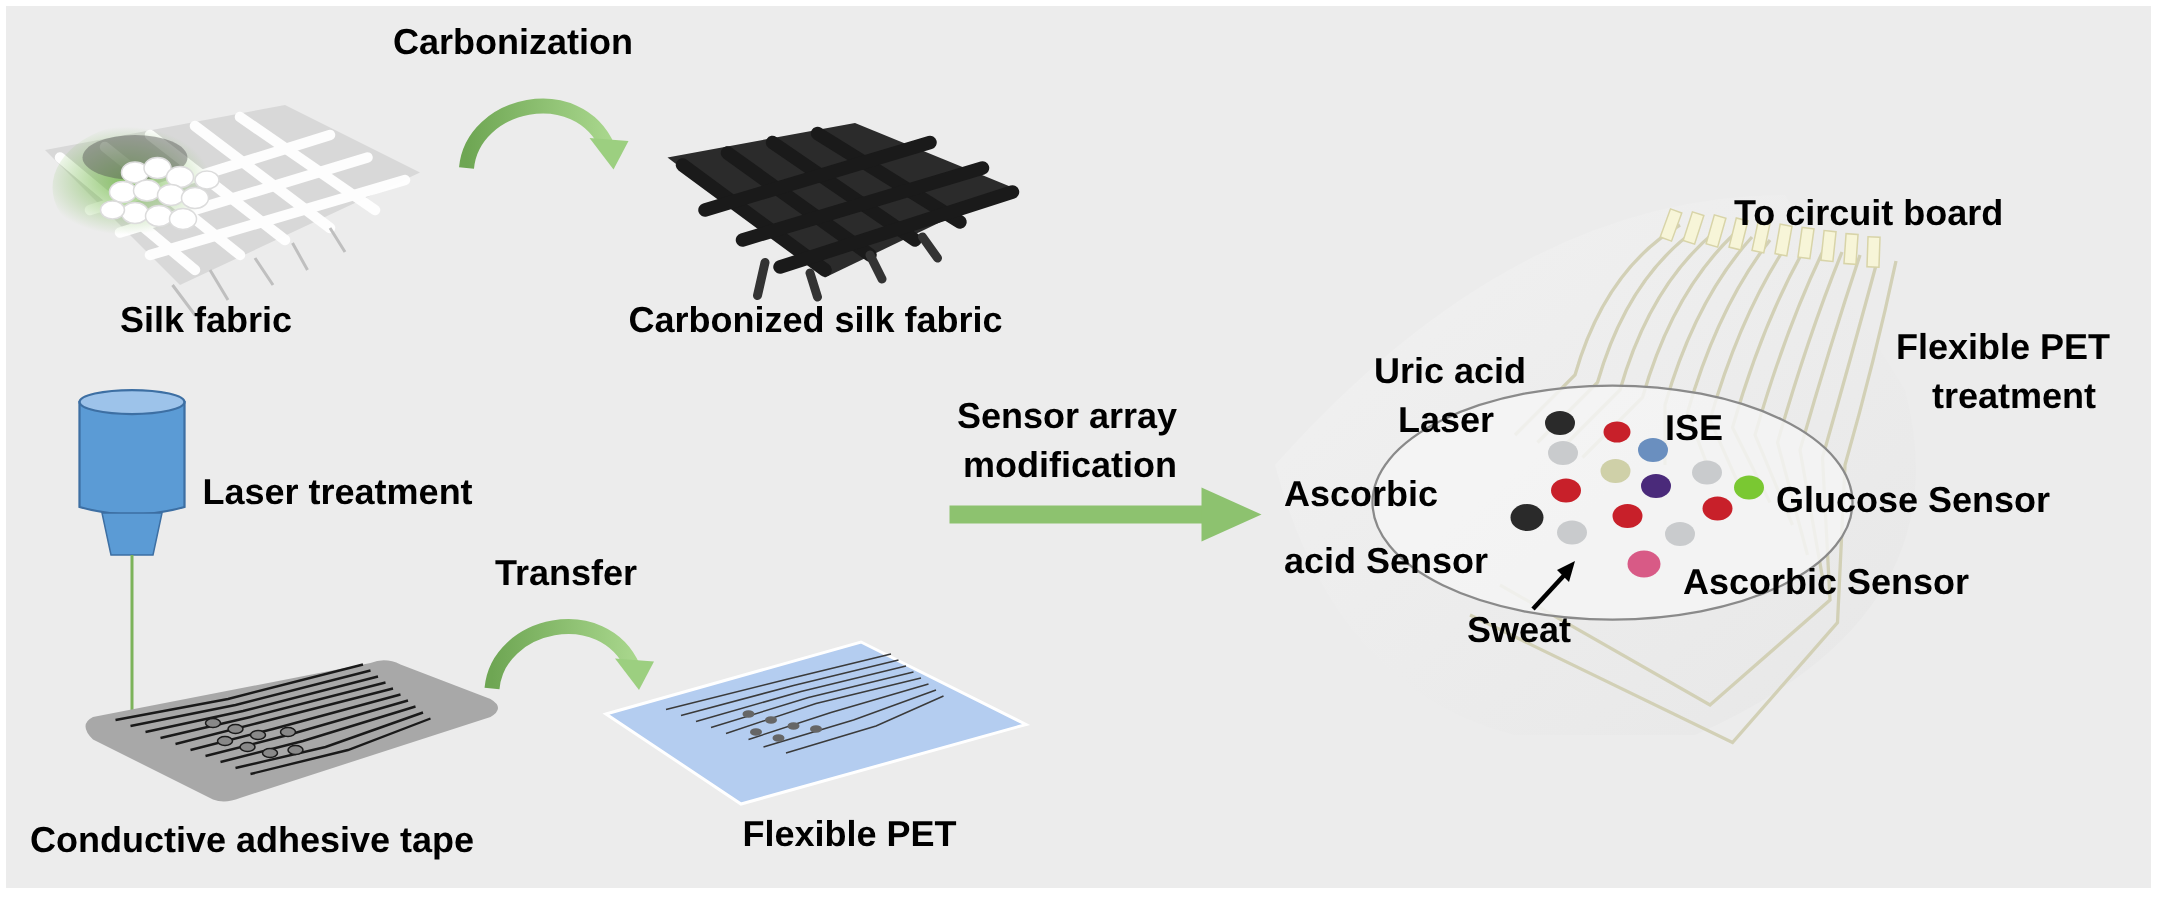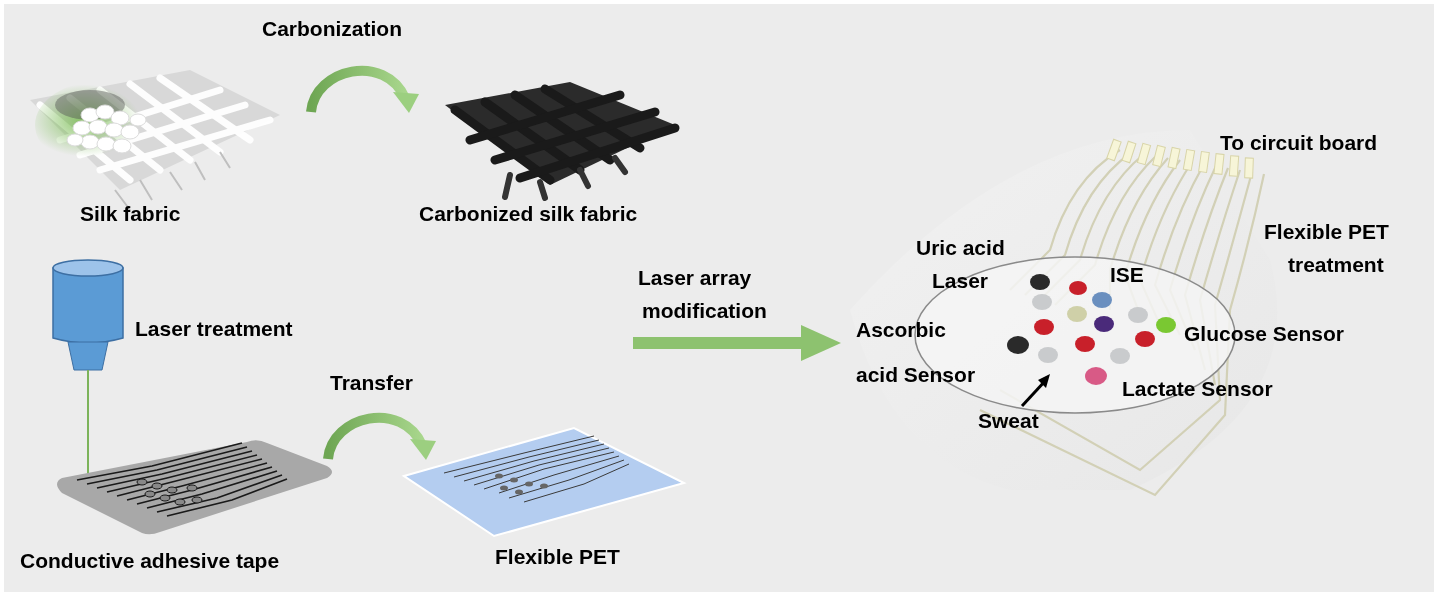--- a/index.html
+++ b/index.html
@@ -1,18 +1,18 @@
 <!DOCTYPE html>
 <html><head>
 <meta charset="utf-8">
 <style>
   html, body { margin: 0; padding: 0; }
   body { width: 1440px; height: 600px; background: #ffffff; position: relative; overflow: hidden; font-family: "Liberation Sans", sans-serif; }
   .canvas { position: absolute; left: 4px; top: 4px; width: 1430px; height: 588px; background: #ececec; }
-  .lbl { position: absolute; font-weight: bold; color: #000; font-size: 21px; line-height: 30px; white-space: nowrap; }
+  .lbl { position: absolute; font-weight: bold; color: #000; font-size: 24px; line-height: 30px; white-space: nowrap; }
   .lbl.c { text-align: center; }
   svg { position: absolute; overflow: visible; }
 </style>
 </head>
 <body>
 
 <div class="canvas"></div>
 
 <svg width="260" height="170" style="left:20px;top:60px" viewBox="0 0 260 170">
   <defs>
@@ -140,21 +140,21 @@
     <ellipse cx="95" cy="48" rx="4" ry="2.5"></ellipse>
       <ellipse cx="110" cy="52" rx="4" ry="2.5"></ellipse>
       <ellipse cx="125" cy="56" rx="4" ry="2.5"></ellipse>
     <ellipse cx="100" cy="60" rx="4" ry="2.5"></ellipse>
       <ellipse cx="115" cy="64" rx="4" ry="2.5"></ellipse>
       <ellipse cx="140" cy="58" rx="4" ry="2.5"></ellipse>
   </g>
 </svg>
 <div class="lbl" style="left:495px;top:542px">Flexible PET</div>
 
-<div class="lbl c" style="left:638px;top:263px">Laser array</div>
+<div class="lbl c" style="left:638px;top:263px">Sensor array</div>
 <div class="lbl c" style="left:642px;top:296px">modification</div>
 <svg width="210" height="36" style="left:633px;top:325px" viewBox="0 0 210 36">
   <rect x="0" y="12" width="170" height="12" fill="#8dc26f"></rect>
   <polygon points="168,0 208,18 168,36" fill="#8dc26f"></polygon>
 </svg>
 
 <svg width="620" height="470" style="left:810px;top:110px" viewBox="0 0 620 470">
   <defs>
     <linearGradient id="patchGrad" x1="0" y1="0" x2="1" y2="1">
       <stop offset="0" stop-color="#f3f3f3"></stop>
@@ -211,23 +211,23 @@
     <ellipse cx="120" cy="86" rx="10" ry="8" fill="#c9cbcd"></ellipse>
     <ellipse cx="96" cy="106" rx="11" ry="9" fill="#d85a86"></ellipse>
   </g>
 </svg>
 
 <svg width="40" height="40" style="left:1018px;top:370px" viewBox="0 0 40 40">
   <line x1="4" y1="36" x2="28" y2="10" stroke="#000" stroke-width="3"></line>
   <polygon points="32,4 20,10 28,18" fill="#000"></polygon>
 </svg>
 
-<div class="lbl" style="left:1220px;top:128px">To circuit board</div>
+<div class="lbl" style="left:1156px;top:128px">To circuit board</div>
 <div class="lbl c" style="left:1264px;top:217px">Flexible PET</div>
 <div class="lbl c" style="left:1288px;top:250px">treatment</div>
 <div class="lbl" style="left:916px;top:233px">Uric acid</div>
 <div class="lbl" style="left:932px;top:266px">Laser</div>
-<div class="lbl" style="left:1110px;top:260px">ISE</div>
+<div class="lbl" style="left:1110px;top:271px">ISE</div>
 <div class="lbl" style="left:856px;top:315px">Ascorbic</div>
 <div class="lbl" style="left:856px;top:360px">acid Sensor</div>
 <div class="lbl" style="left:1184px;top:319px">Glucose Sensor</div>
-<div class="lbl" style="left:1122px;top:374px">Lactate Sensor</div>
+<div class="lbl" style="left:1122px;top:374px">Ascorbic Sensor</div>
 <div class="lbl" style="left:978px;top:406px">Sweat</div>
 
 </body></html>

